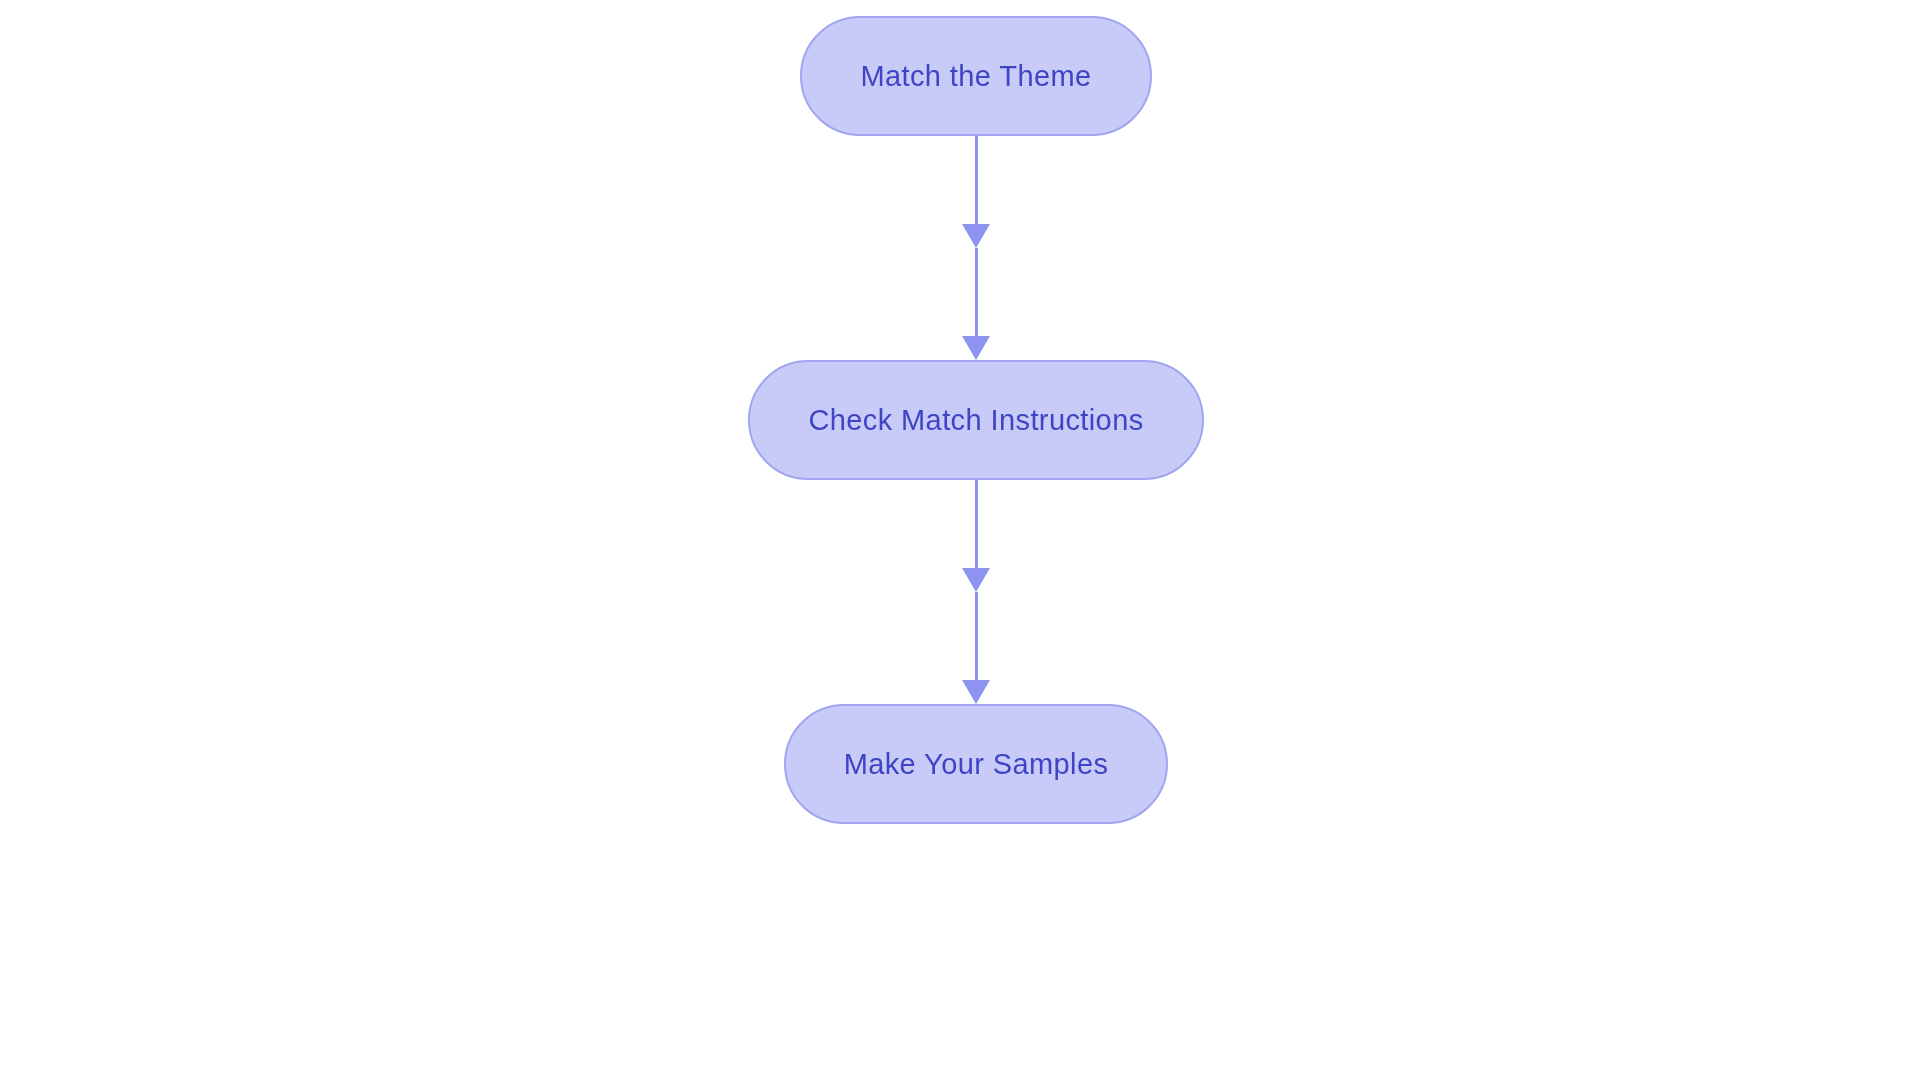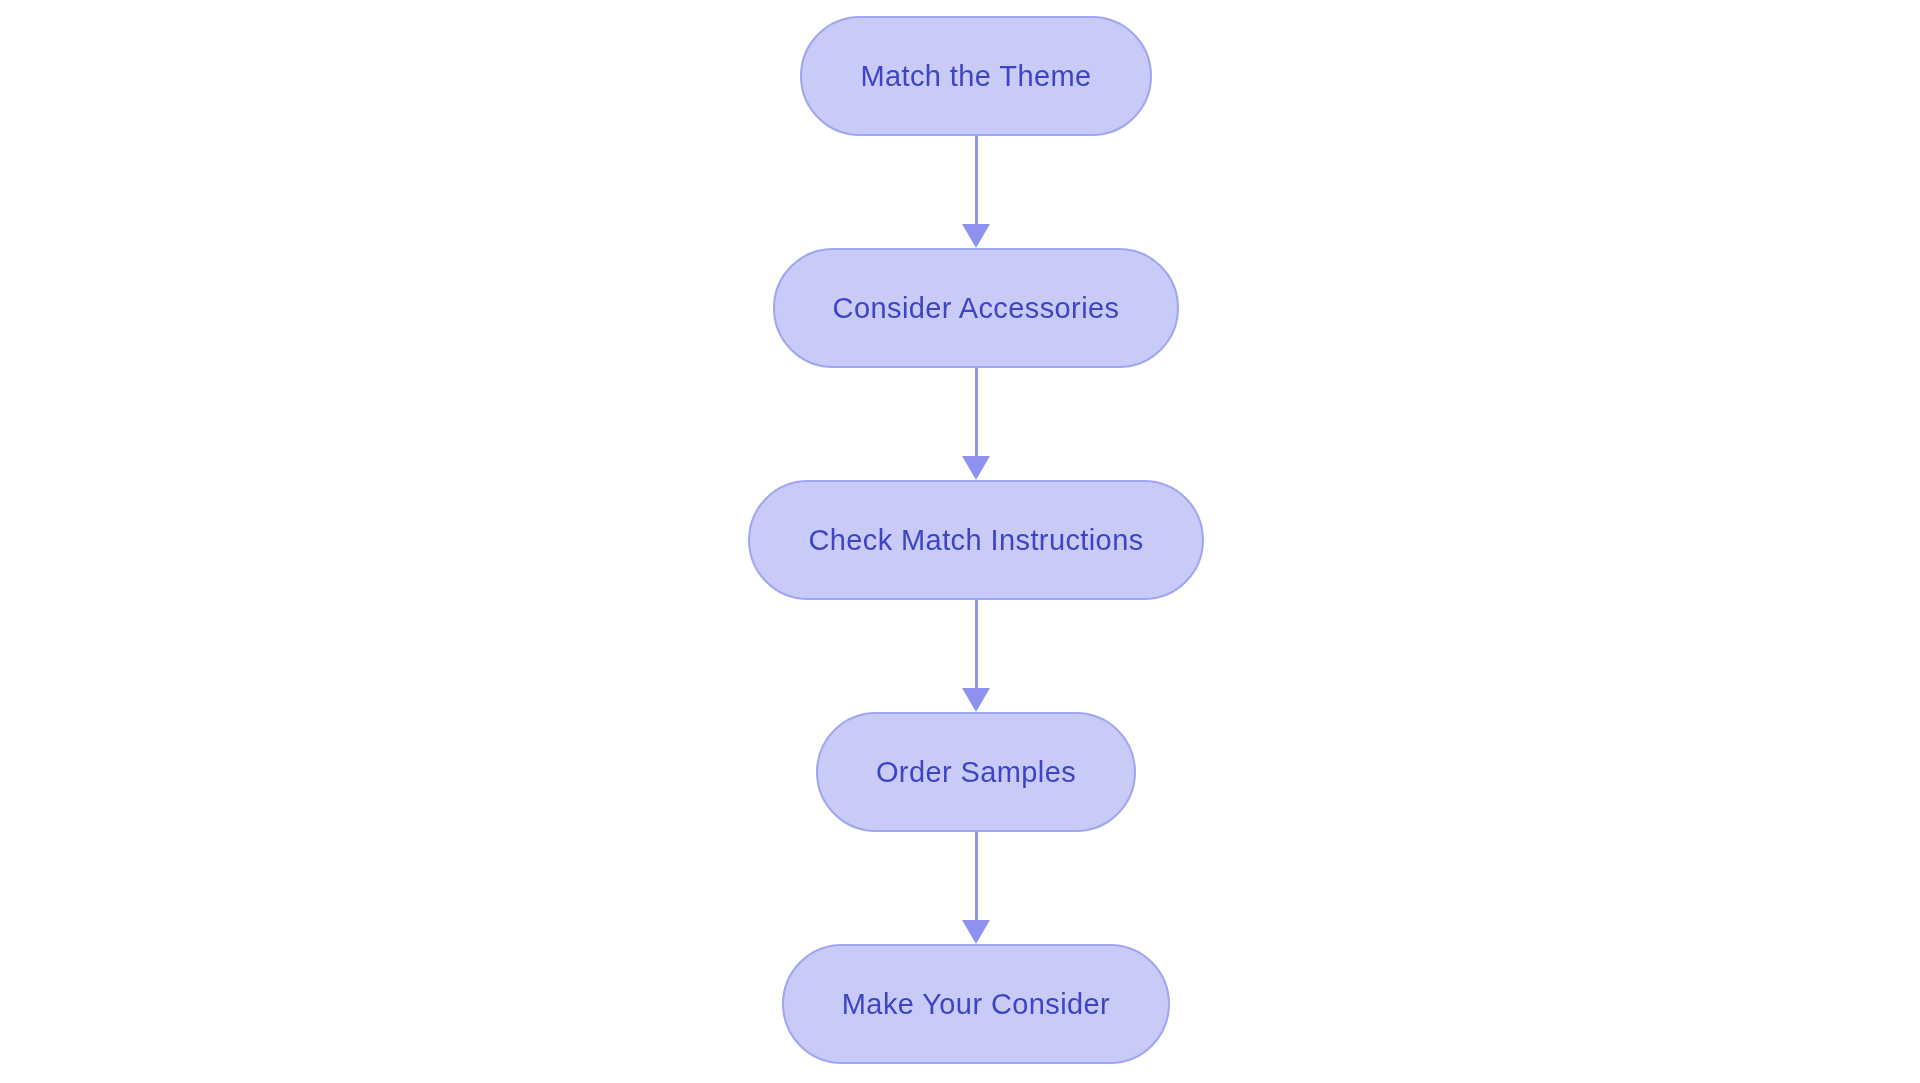--- a/index.html
+++ b/index.html
@@ -70,44 +70,38 @@
 
   <div class="flow-node">
     <span class="node-label">Match the Theme</span>
   </div>
 
   <div class="flow-arrow">
     <div class="arrow-line"></div>
     <div class="arrow-head"></div>
   </div>
 
-  <div class="flow-node">
-    <span class="node-label">Consider Accessories</span>
-  </div>
 
   <div class="flow-arrow">
     <div class="arrow-line"></div>
     <div class="arrow-head"></div>
   </div>
 
   <div class="flow-node">
     <span class="node-label">Check Match Instructions</span>
   </div>
 
   <div class="flow-arrow">
     <div class="arrow-line"></div>
     <div class="arrow-head"></div>
   </div>
 
-  <div class="flow-node">
-    <span class="node-label">Order Samples</span>
-  </div>
 
   <div class="flow-arrow">
     <div class="arrow-line"></div>
     <div class="arrow-head"></div>
   </div>
 
   <div class="flow-node">
-    <span class="node-label">Make Your Consider</span>
+    <span class="node-label">Make Your Samples</span>
   </div>
 
 </div>
 
 </body></html>

